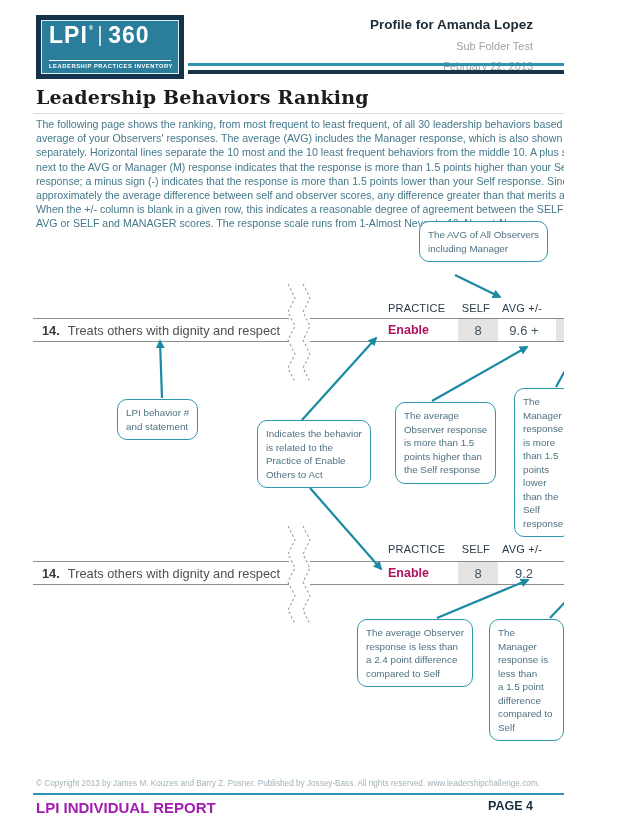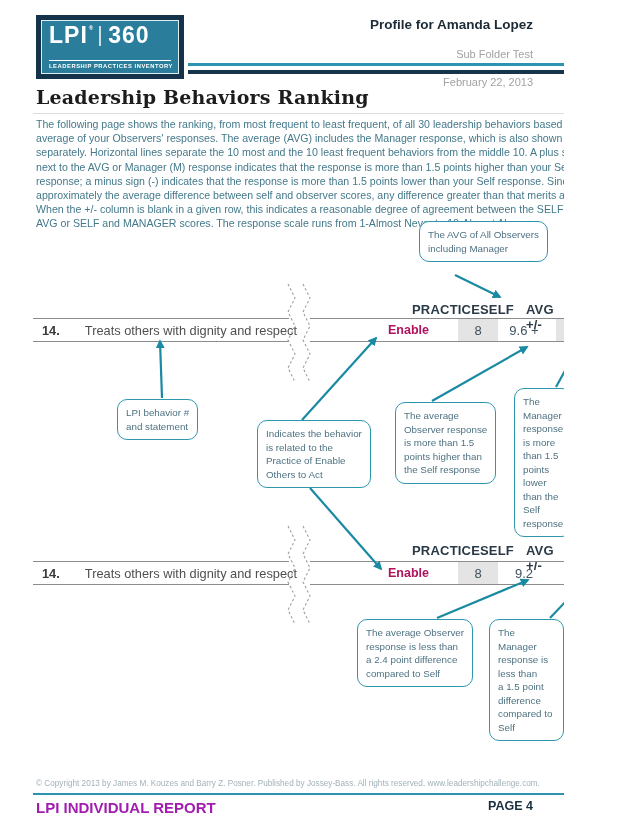--- a/index.html
+++ b/index.html
@@ -12,38 +12,38 @@
               border:1px solid rgba(255,255,255,.85);box-sizing:border-box;
               display:flex;flex-direction:column;justify-content:space-between;padding:3px 7px 4px 7px;}
   .logo-top{display:flex;align-items:center;color:#fff;font-weight:bold;}
   .logo-lpi,.logo-360{font-size:23px;letter-spacing:1px;line-height:1;}
   .logo-reg{font-size:6px;align-self:flex-start;margin:1px 2px 0 1px;color:#fff;}
   .logo-div{width:2px;height:20px;background:rgba(255,255,255,.75);margin:0 7px 0 4px;}
   .logo-tag{border-top:1.5px solid #fff;padding-top:2.5px;color:#fff;font-size:5.8px;
             letter-spacing:.55px;font-weight:bold;white-space:nowrap;}
   .hdr-right{position:absolute;right:31px;top:17px;text-align:right;}
   .profile-title{font-size:13.5px;font-weight:bold;color:#1c2b36;margin-left:37px;}
-  .hdr-sub{font-size:11px;color:#a2a2a2;margin-top:16px;}
+  .hdr-sub{font-size:11px;color:#a2a2a2;margin-top:8px;}
   .rule-teal{position:absolute;left:188px;top:63px;width:419px;height:2.5px;background:#2e93b0;}
   .rule-navy{position:absolute;left:188px;top:70px;width:419px;height:4px;background:#16344a;}
 
   
   .title{position:absolute;left:36px;top:86px;margin:0;font-family:"DejaVu Serif","Liberation Serif",serif;
          font-size:19px;font-weight:bold;color:#1c1c1c;letter-spacing:.2px;}
   .title-rule{position:absolute;left:33px;top:113px;width:574px;height:1px;background:#dcdcdc;}
   .intro{position:absolute;left:36px;top:117px;width:571px;margin:0;font-size:10.6px;
          line-height:1.34;color:#44798b;}
 
   
-  .hdr-label{position:absolute;font-size:13px;font-weight:bold;color:#2a3a46;letter-spacing:.2px;margin-left:24px;}
+  .hdr-label{position:absolute;font-size:11px;font-weight:normal;color:#2a3a46;letter-spacing:.2px;}
   .ra{text-align:right;width:40px;}
   .row-left{position:absolute;left:33px;width:256px;height:24px;box-sizing:border-box;
             border-top:1px solid #8c8c8c;border-bottom:1px solid #8c8c8c;
             display:flex;align-items:center;padding-left:9px;}
-  .row-num{font-size:12.8px;font-weight:bold;color:#3a3a3a;margin-right:25px;text-align:right;}
+  .row-num{font-size:12.8px;font-weight:bold;color:#3a3a3a;margin-right:8px;text-align:right;}
   .row-text{font-size:12.8px;color:#4f4f4f;white-space:nowrap;}
   .row-right{position:absolute;left:310px;width:297px;height:24px;box-sizing:border-box;
              border-top:1px solid #8c8c8c;border-bottom:1px solid #8c8c8c;}
   .practice{position:absolute;left:78px;top:0;bottom:0;display:flex;align-items:center;
             font-size:12.5px;font-weight:bold;color:#b0135e;}
   .cell{position:absolute;top:0;bottom:0;display:flex;align-items:center;justify-content:center;
         font-size:13px;color:#3e5260;}
   .gray{background:#e4e4e4;}
 
   

